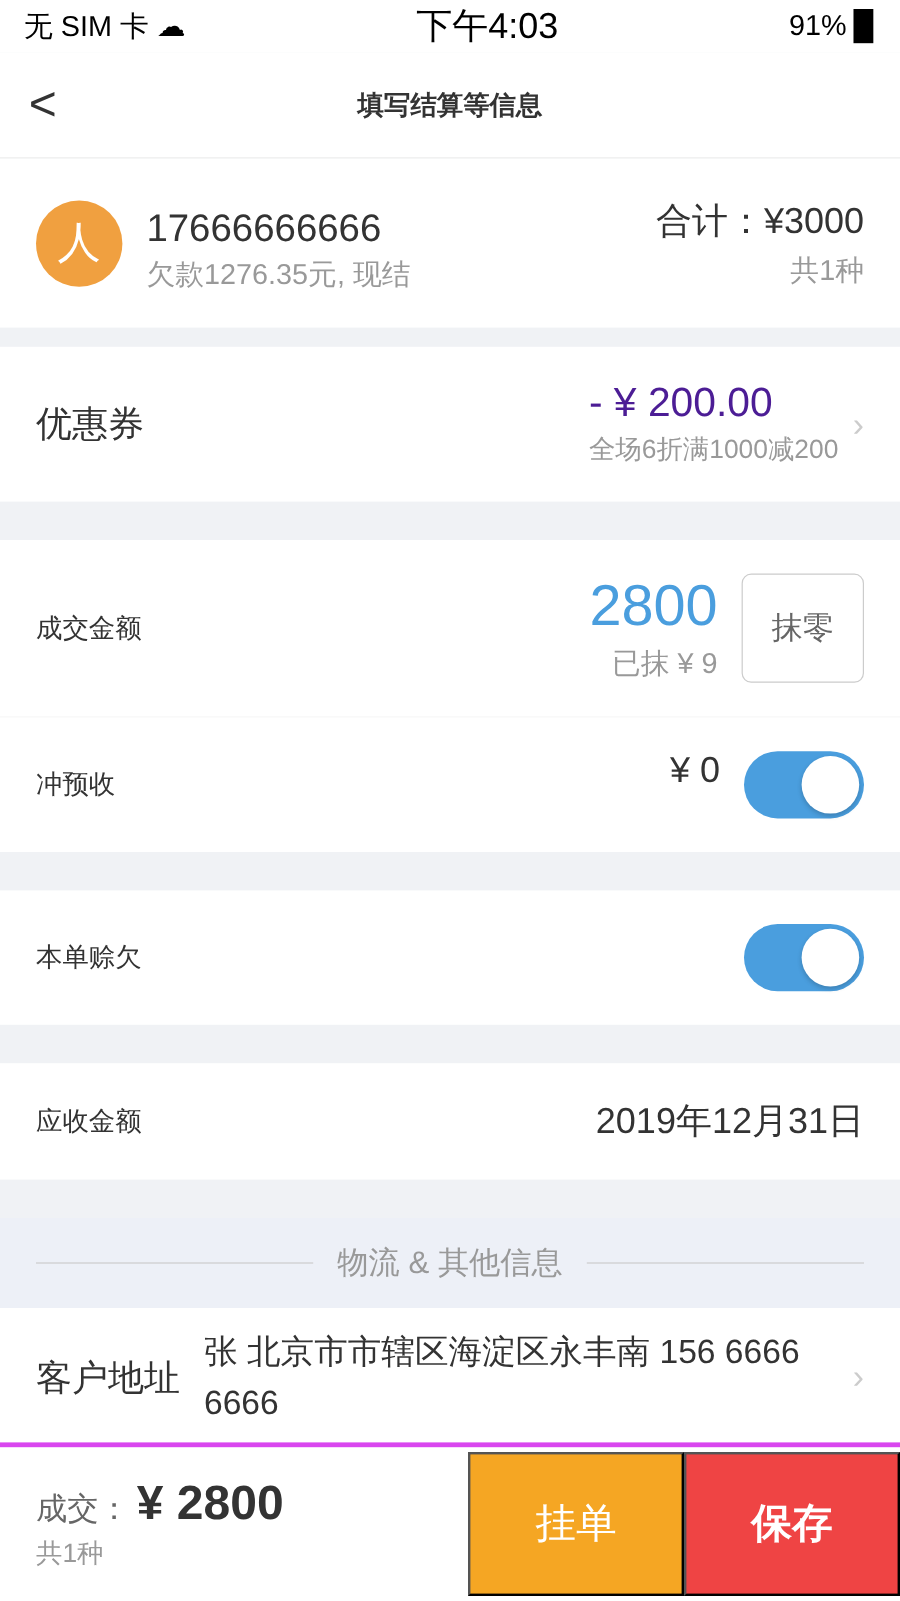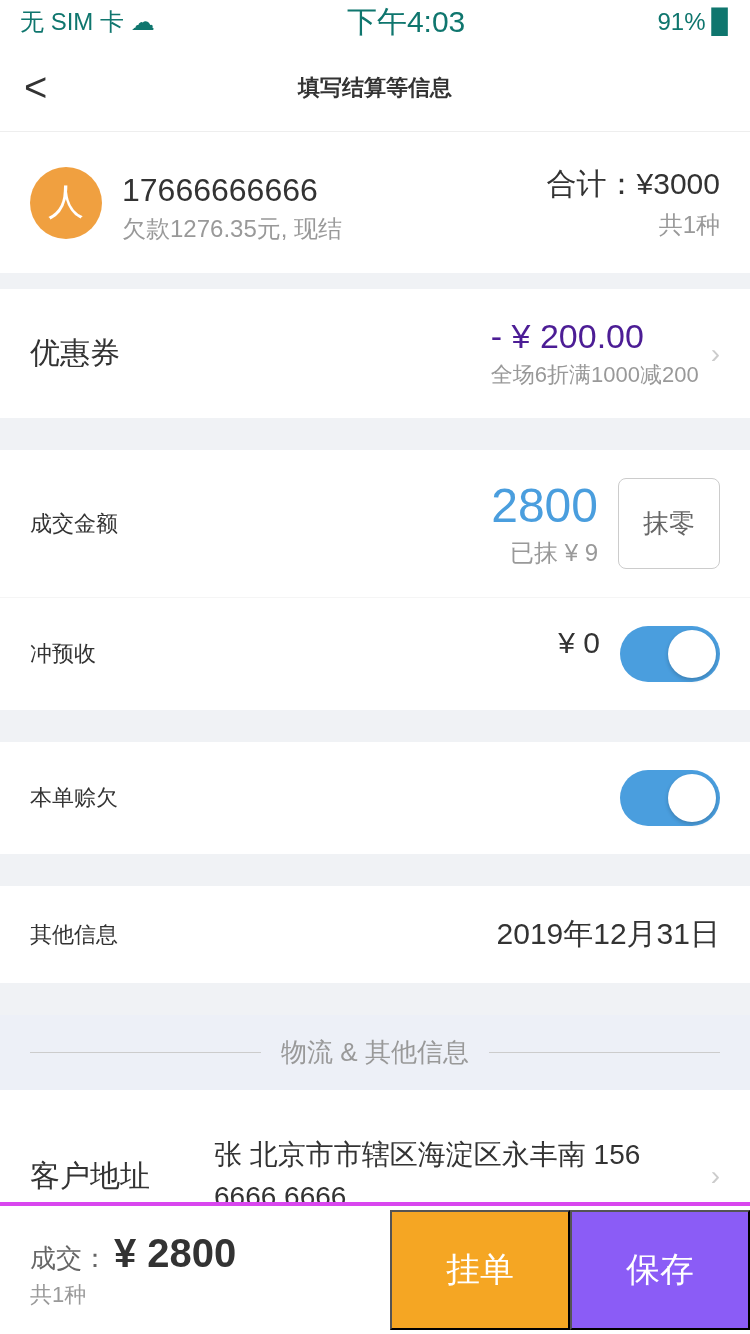--- a/index.html
+++ b/index.html
@@ -16,21 +16,21 @@
 
     
     .status-bar {
       height: 44px;
       background: #fff;
       display: flex;
       align-items: center;
       justify-content: space-between;
       padding: 0 20px;
       font-size: 24px;
-      color: #0f766e;
+      color: #000000;
     }
     .status-left { display: flex; align-items: center; gap: 8px; }
     .status-center { font-size: 30px; font-weight: 500; }
     .status-right { display: flex; align-items: center; gap: 6px; font-size: 24px; }
 
     
     .nav-bar {
       height: 88px;
       background: #fff;
       display: flex;
@@ -151,25 +151,24 @@
       align-items: center;
       justify-content: center;
       gap: 20px;
     }
     .section-header-line { flex: 1; height: 1px; background: #ccc; }
     .section-header-text { font-size: 26px; color: #999; }
 
     
     .address-row {
       background: #fff;
-      padding: 44px 30px;
-      display: flex;
-      align-items: center;
-      justify-content: space-between;
-      gap: 44px;
+      padding: 16px 30px;
+      display: flex;
+      align-items: center;
+      justify-content: space-between;
     }
     .address-label { font-size: 30px; color: #333; min-width: 120px; }
     .address-content { font-size: 28px; color: #333; flex: 1; margin-left: 20px; line-height: 1.5; }
 
     
     .bottom-spacer { height: 200px; background: #f0f2f5; }
 
     
     .bottom-bar {
       position: fixed;
@@ -194,21 +193,21 @@
       width: 180px;
       display: flex;
       align-items: center;
       justify-content: center;
       font-size: 34px;
       font-weight: 500;
       cursor: pointer;
       color: #fff;
     }
     .btn-hang { background: #f5a623; }
-    .btn-save { background: #8b5cf6; }
+    .btn-save { background: #ef4444; font-weight: bold; }
   </style>
 </head>
 <body>
 
 <div class="status-bar">
   <div class="status-left">
     <span>无 SIM 卡 ☁</span>
   </div>
   <div class="status-center">下午4:03</div>
   <div class="status-right">
@@ -288,21 +287,21 @@
         <div class="toggle-knob"></div>
       </div>
     </div>
   </div>
 </div>
 
 <div class="section-gap"></div>
 
 <div class="card">
   <div class="form-row" style="border-bottom:none;">
-    <div class="form-label">其他信息</div>
+    <div class="form-label">应收金额</div>
     <div class="form-right">
       <div style="font-size:30px;color:#333;">2019年12月31日</div>
     </div>
   </div>
 </div>
 
 <div class="section-gap"></div>
 
 <div class="section-header">
   <div class="section-header-line"></div>

